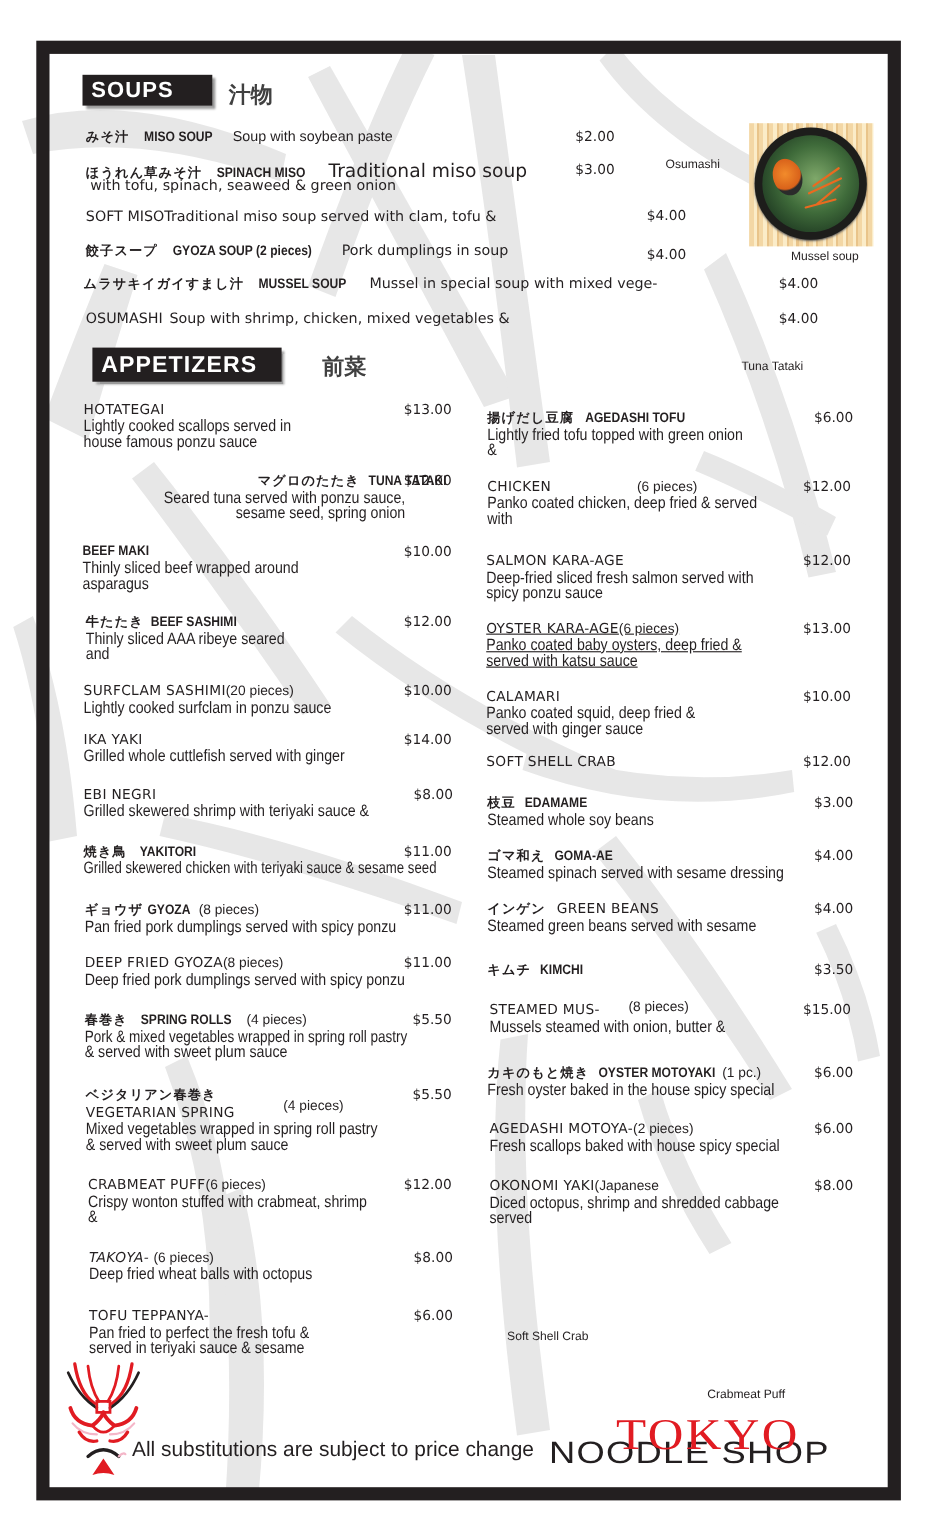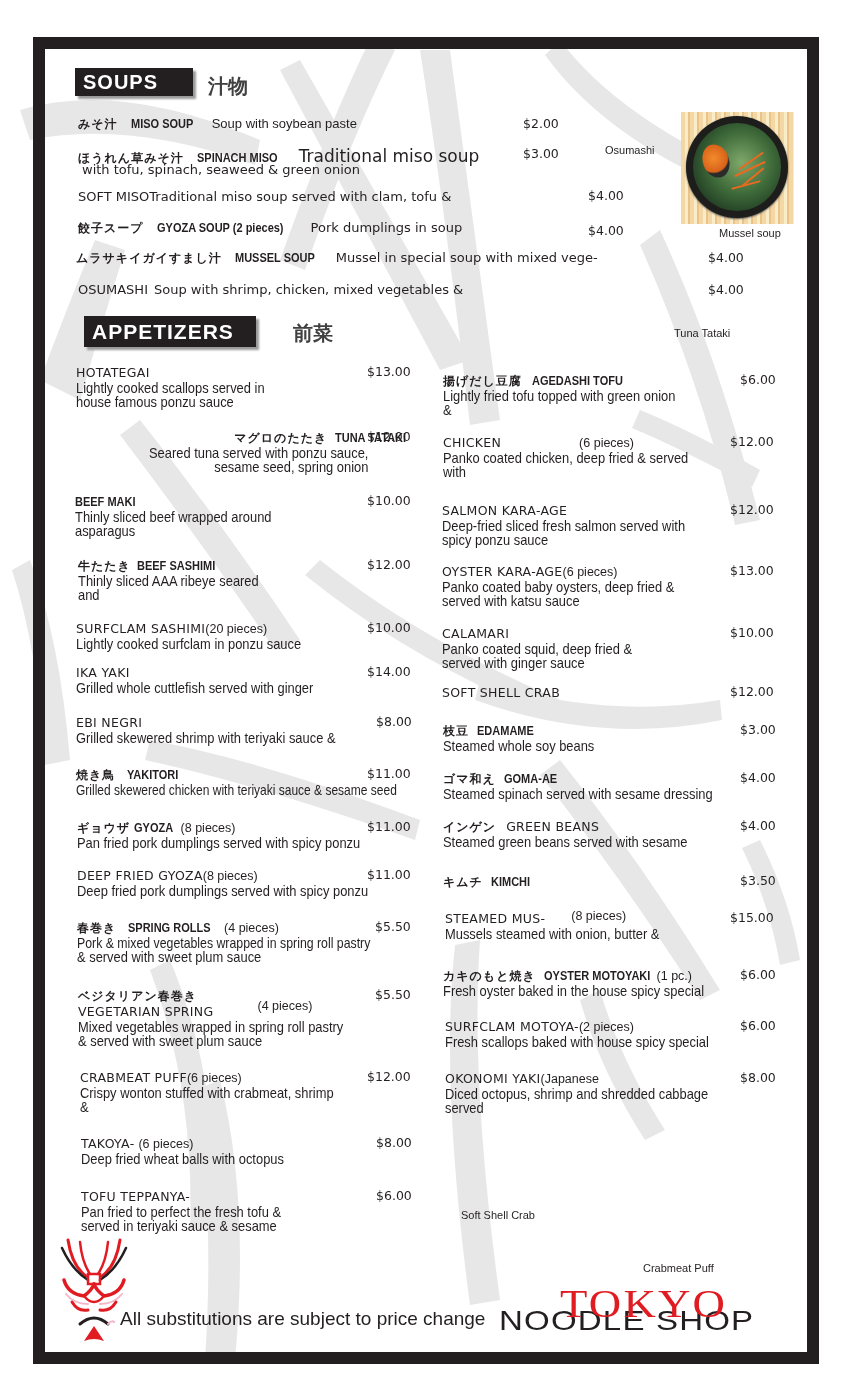--- a/index.html
+++ b/index.html
@@ -252,21 +252,21 @@
 </div>
 
 <div class="item" style="left:80px; top:1069px; width:340px;">
   <div class="name-line"><span class="name-cap">CRABMEAT PUFF</span><span class="pcs">(6 pieces)</span></div>
   <div class="desc">Crispy wonton stuffed with crabmeat, shrimp</div>
   <div class="desc">&amp;</div>
   <span class="price" style="left:287px;">$12.00</span>
 </div>
 
 <div class="item" style="left:81px; top:1135px; width:340px;">
-  <div class="name-line"><span class="name-cap" style="margin-right:4px;">TAKOYA-</span><span class="pcs">(6 pieces)</span></div>
+  <div class="name-line"><span class="name-cap" style="margin-right:4px;font-style:italic;">TAKOYA-</span><span class="pcs">(6 pieces)</span></div>
   <div class="desc">Deep fried wheat balls with octopus</div>
   <span class="price" style="left:295px;">$8.00</span>
 </div>
 
 <div class="item" style="left:81px; top:1188px; width:340px;">
   <div class="name-line"><span class="name-cap">TOFU TEPPANYA-</span></div>
   <div class="desc">Pan fried to perfect the fresh tofu &amp;</div>
   <div class="desc">served in teriyaki sauce &amp; sesame</div>
   <span class="price" style="left:295px;">$6.00</span>
 </div>
@@ -285,21 +285,21 @@
   <span class="price" style="left:287px;">$12.00</span>
 </div>
 
 <div class="item" style="left:442px; top:502px; width:340px;">
   <div class="name-line"><span class="name-cap">SALMON KARA-AGE</span></div>
   <div class="desc">Deep-fried sliced fresh salmon served with</div>
   <div class="desc">spicy ponzu sauce</div>
   <span class="price" style="left:288px;">$12.00</span>
 </div>
 
-<div class="item" style="left:442px; top:563px; width:340px;">
+<div class="item" style="left:442px; top:563px; width:340px;text-decoration:underline;">
   <div class="name-line"><span class="name-cap">OYSTER KARA-AGE</span><span class="pcs">(6 pieces)</span></div>
   <div class="desc">Panko coated baby oysters, deep fried &amp;</div>
   <div class="desc">served with katsu sauce</div>
   <span class="price" style="left:288px;">$13.00</span>
 </div>
 
 <div class="item" style="left:442px; top:625px; width:340px;">
   <div class="name-line"><span class="name-cap">CALAMARI</span></div>
   <div class="desc">Panko coated squid, deep fried &amp;</div>
   <div class="desc">served with ginger sauce</div>
@@ -340,21 +340,21 @@
   <span class="price" style="left:285px;">$15.00</span>
 </div>
 
 <div class="item" style="left:443px; top:967px; width:345px;">
   <div class="name-line"><span class="jp" style="margin-right:8px;">カキのもと焼き</span><span class="en-b" style="margin-right:0px;">OYSTER MOTOYAKI</span><span class="pcs" style="margin-left:-8px;">(1 pc.)</span></div>
   <div class="desc">Fresh oyster baked in the house spicy special</div>
   <span class="price" style="left:297px;">$6.00</span>
 </div>
 
 <div class="item" style="left:445px; top:1018px; width:340px;">
-  <div class="name-line"><span class="name-cap">SURFCLAM MOTOYA-</span><span class="pcs">(2 pieces)</span></div>
+  <div class="name-line"><span class="name-cap">AGEDASHI MOTOYA-</span><span class="pcs">(2 pieces)</span></div>
   <div class="desc">Fresh scallops baked with house spicy special</div>
   <span class="price" style="left:295px;">$6.00</span>
 </div>
 
 <div class="item" style="left:445px; top:1070px; width:340px;">
   <div class="name-line"><span class="name-cap">OKONOMI YAKI</span><span class="pcs">(Japanese</span></div>
   <div class="desc">Diced octopus, shrimp and shredded cabbage</div>
   <div class="desc">served</div>
   <span class="price" style="left:295px;">$8.00</span>
 </div>

